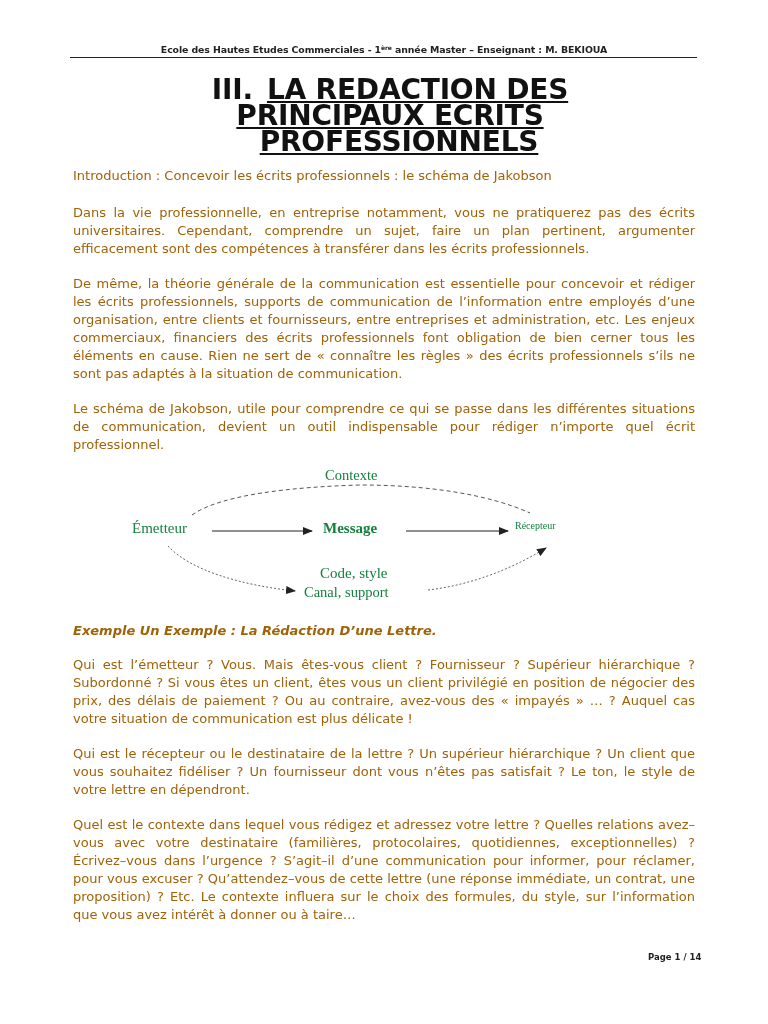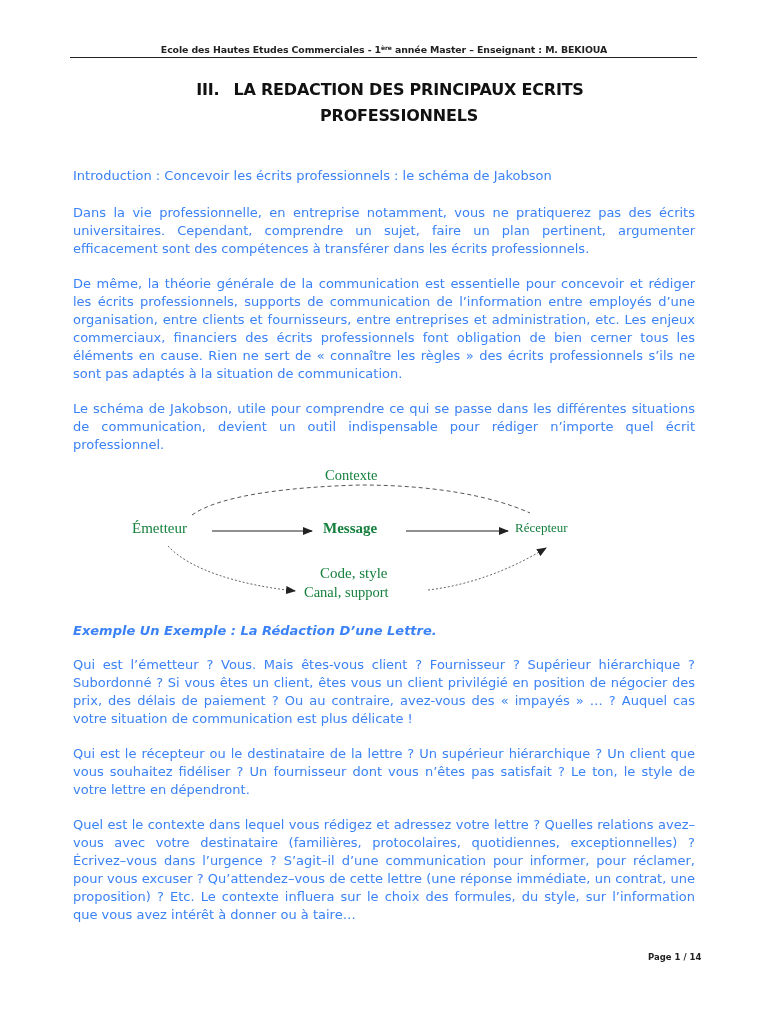--- a/index.html
+++ b/index.html
@@ -1,39 +1,39 @@
 <!DOCTYPE html>
 <html><head>
 <meta charset="utf-8">
 <style>
   html, body { margin: 0; padding: 0; background: #ffffff; }
   body { width: 768px; height: 1024px; position: relative; overflow: hidden; font-family: "DejaVu Sans", sans-serif; color: #111; }
   .page { position: absolute; left: 0; top: 0; width: 768px; height: 1024px; background: #fff; }
   .header-text { position: absolute; left: 0; width: 768px; top: 44px; text-align: center; font-size: 9.4px; font-weight: bold; color: #222; letter-spacing: -0.1px; }
   .header-text sup { font-size: 6px; vertical-align: 3px; }
   .header-rule { position: absolute; left: 70px; width: 627px; top: 57px; height: 1px; background: #222; }
-  .title { position: absolute; left: 130px; width: 520px; top: 77px; text-align: center; font-weight: bold; font-size: 16px; line-height: 26px; color: #111; letter-spacing: -0.2px; }
+  .title { position: absolute; left: 130px; width: 520px; top: 77px; text-align: center; font-weight: bold; font-size: 28px; line-height: 26px; color: #111; letter-spacing: -0.2px; text-decoration: underline; }
   .title .num { display: inline-block; margin-right: 14px; }
-  .body-block { position: absolute; left: 73px; width: 622px; font-size: 13px; line-height: 18px; color: #3b82f6; }
+  .body-block { position: absolute; left: 73px; width: 622px; font-size: 13px; line-height: 18px; color: #a16207; }
   .justify { text-align: justify; text-align-last: left; }
   .intro { top: 167px; }
   .p1 { top: 204px; }
   .p2 { top: 275px; }
   .p3 { top: 400px; }
   .example-heading { top: 622px; font-style: italic; font-weight: bold; }
   .p4 { top: 656px; }
   .p5 { top: 745px; }
   .p6 { top: 816px; }
   .diagram { position: absolute; left: 110px; top: 455px; width: 520px; height: 155px; }
   .diagram svg { position: absolute; left: 0; top: 0; }
   .d-label { position: absolute; font-family: Liberation Serif, serif; color: #15803d; white-space: nowrap; }
   .d-contexte { left: 215px; top: 12px; font-size: 14.5px; }
   .d-emetteur { left: 22px; top: 65px; font-size: 15px; }
   .d-message { left: 213px; top: 65px; font-size: 15px; font-weight: bold; }
-  .d-recepteur { left: 405px; top: 65px; font-size: 13px; }
+  .d-recepteur { left: 405px; top: 65px; font-size: 10px; }
   .d-code { left: 210px; top: 110px; font-size: 15px; }
   .d-canal { left: 194px; top: 129px; font-size: 14.5px; text-align: center; }
   .page-number { position: absolute; left: 648px; top: 952px; font-size: 8.5px; font-weight: bold; color: #222; }
 </style>
 </head>
 <body>
 
 <div class="page">
 
   <div class="header-text"><span>Ecole des Hautes Etudes Commerciales - 1</span><sup>ère</sup><span> année Master – Enseignant : M. BEKIOUA</span></div>

